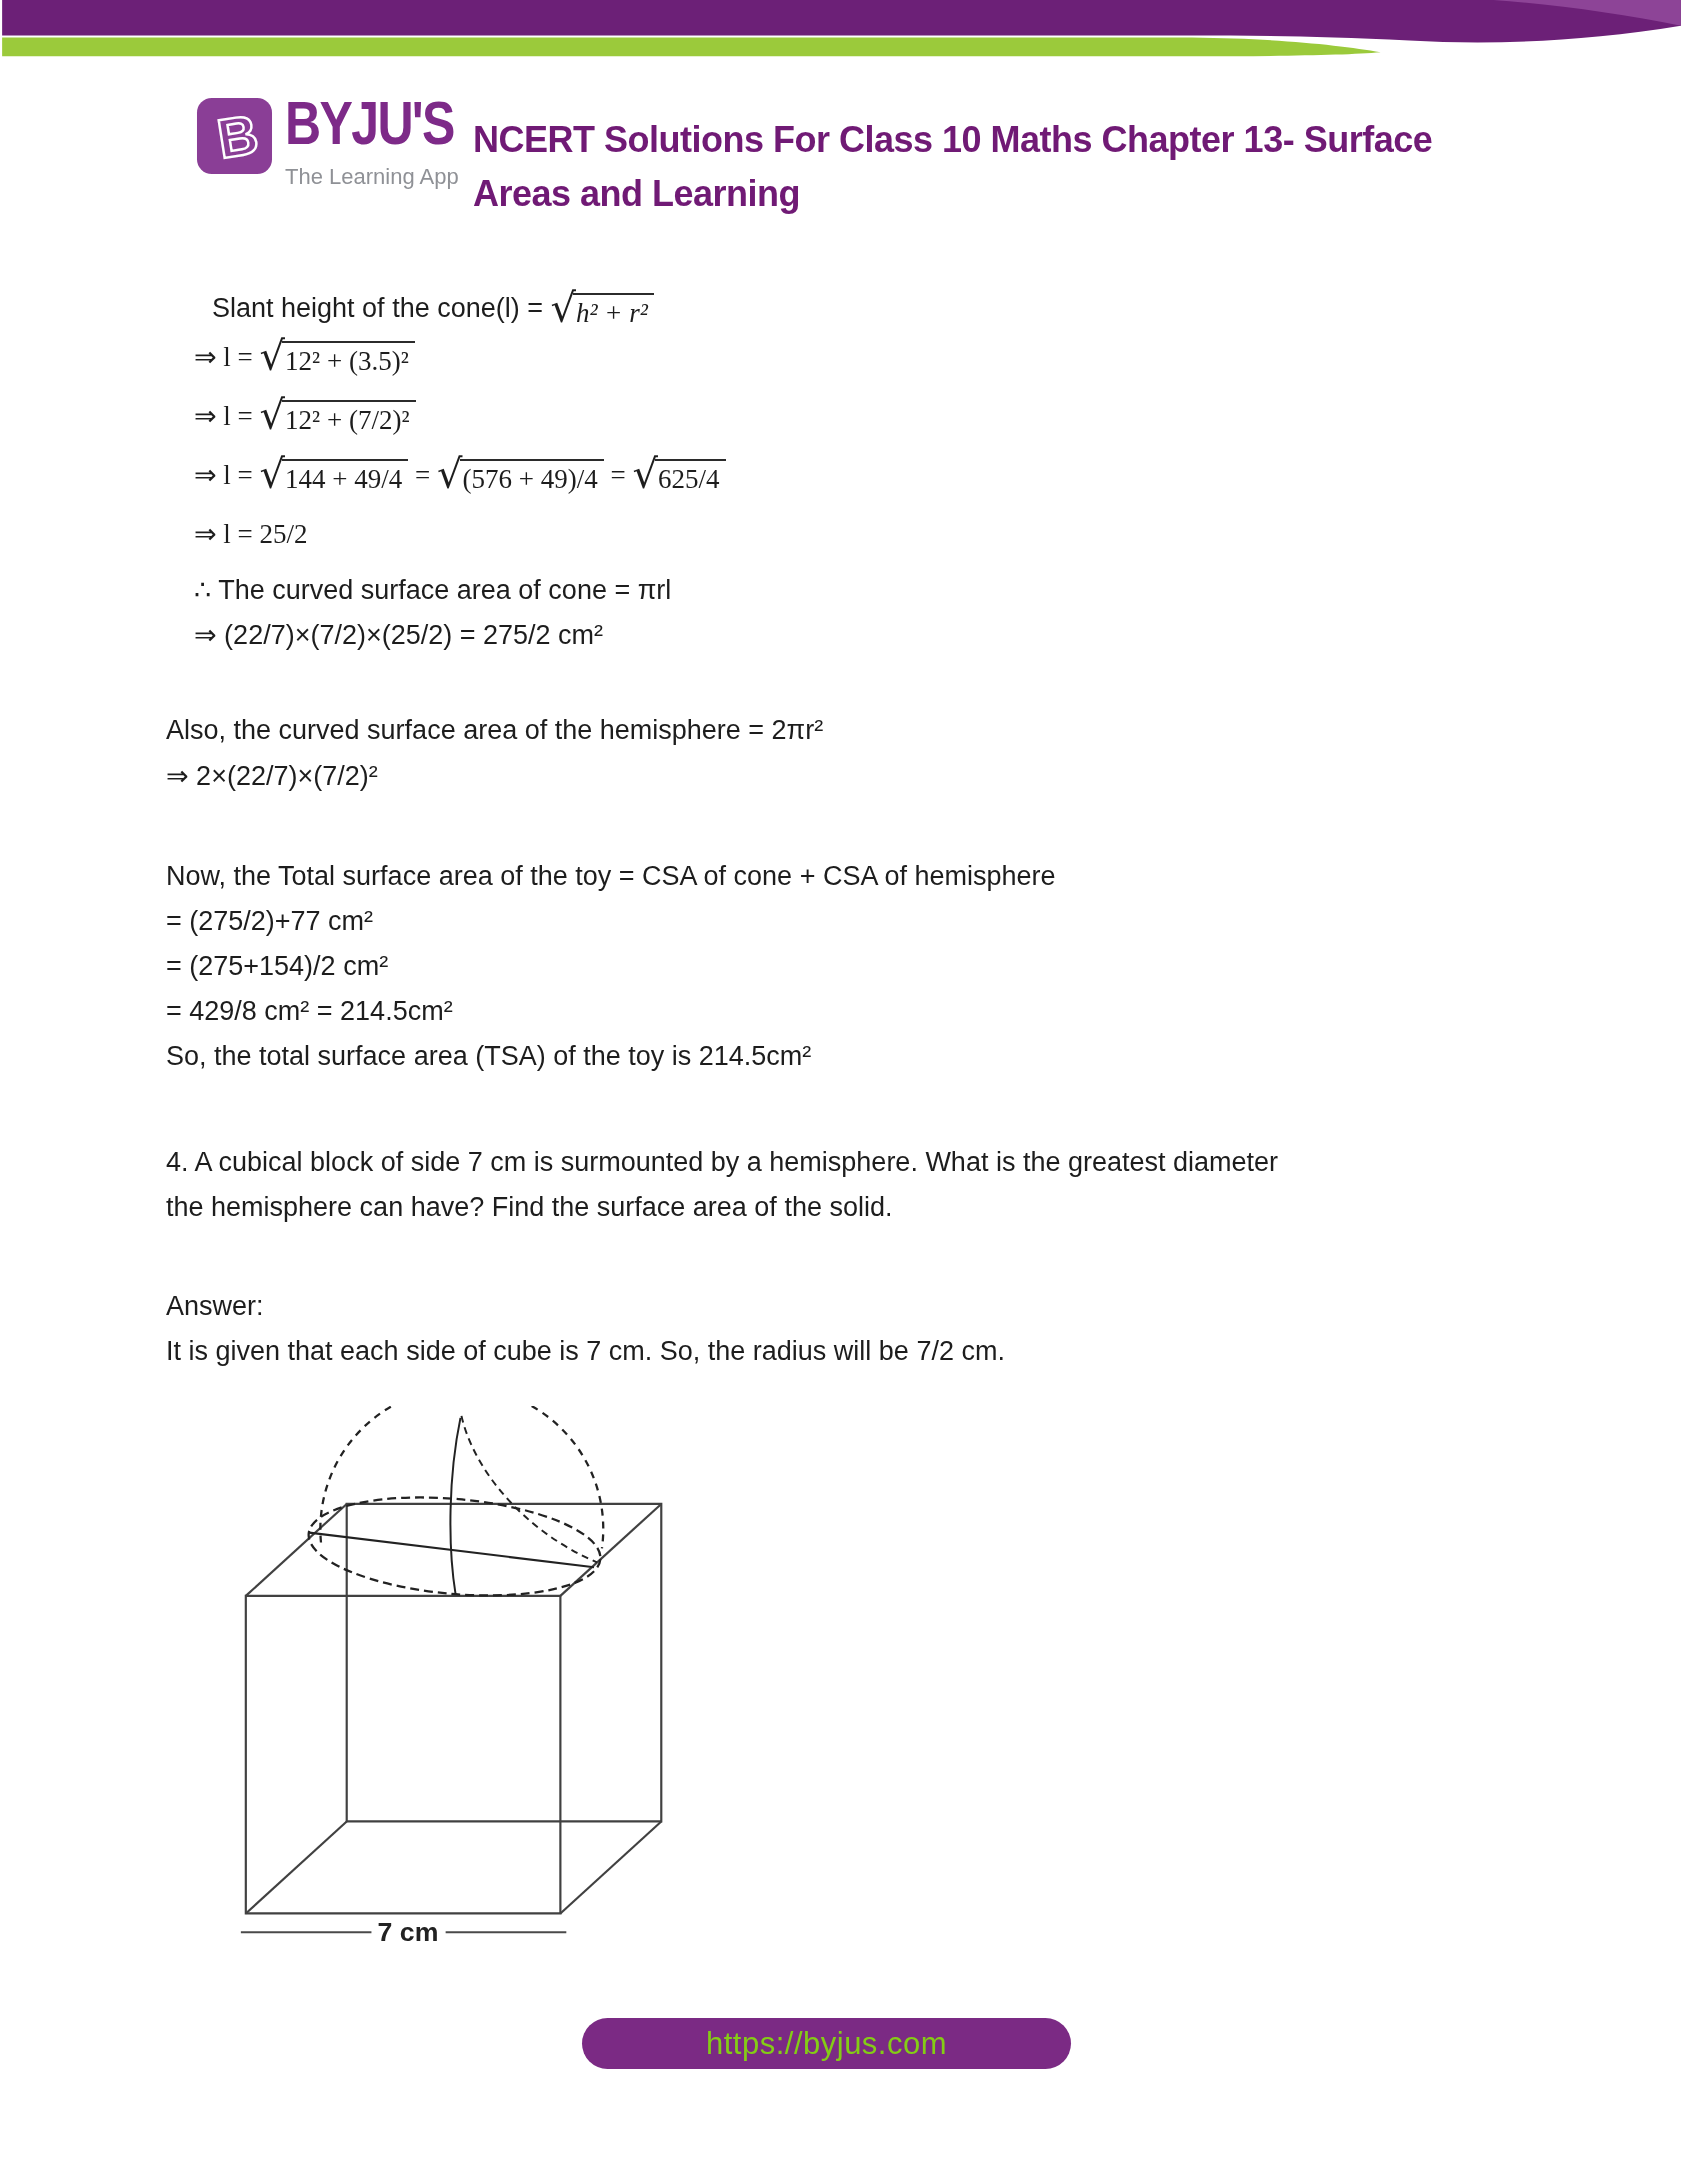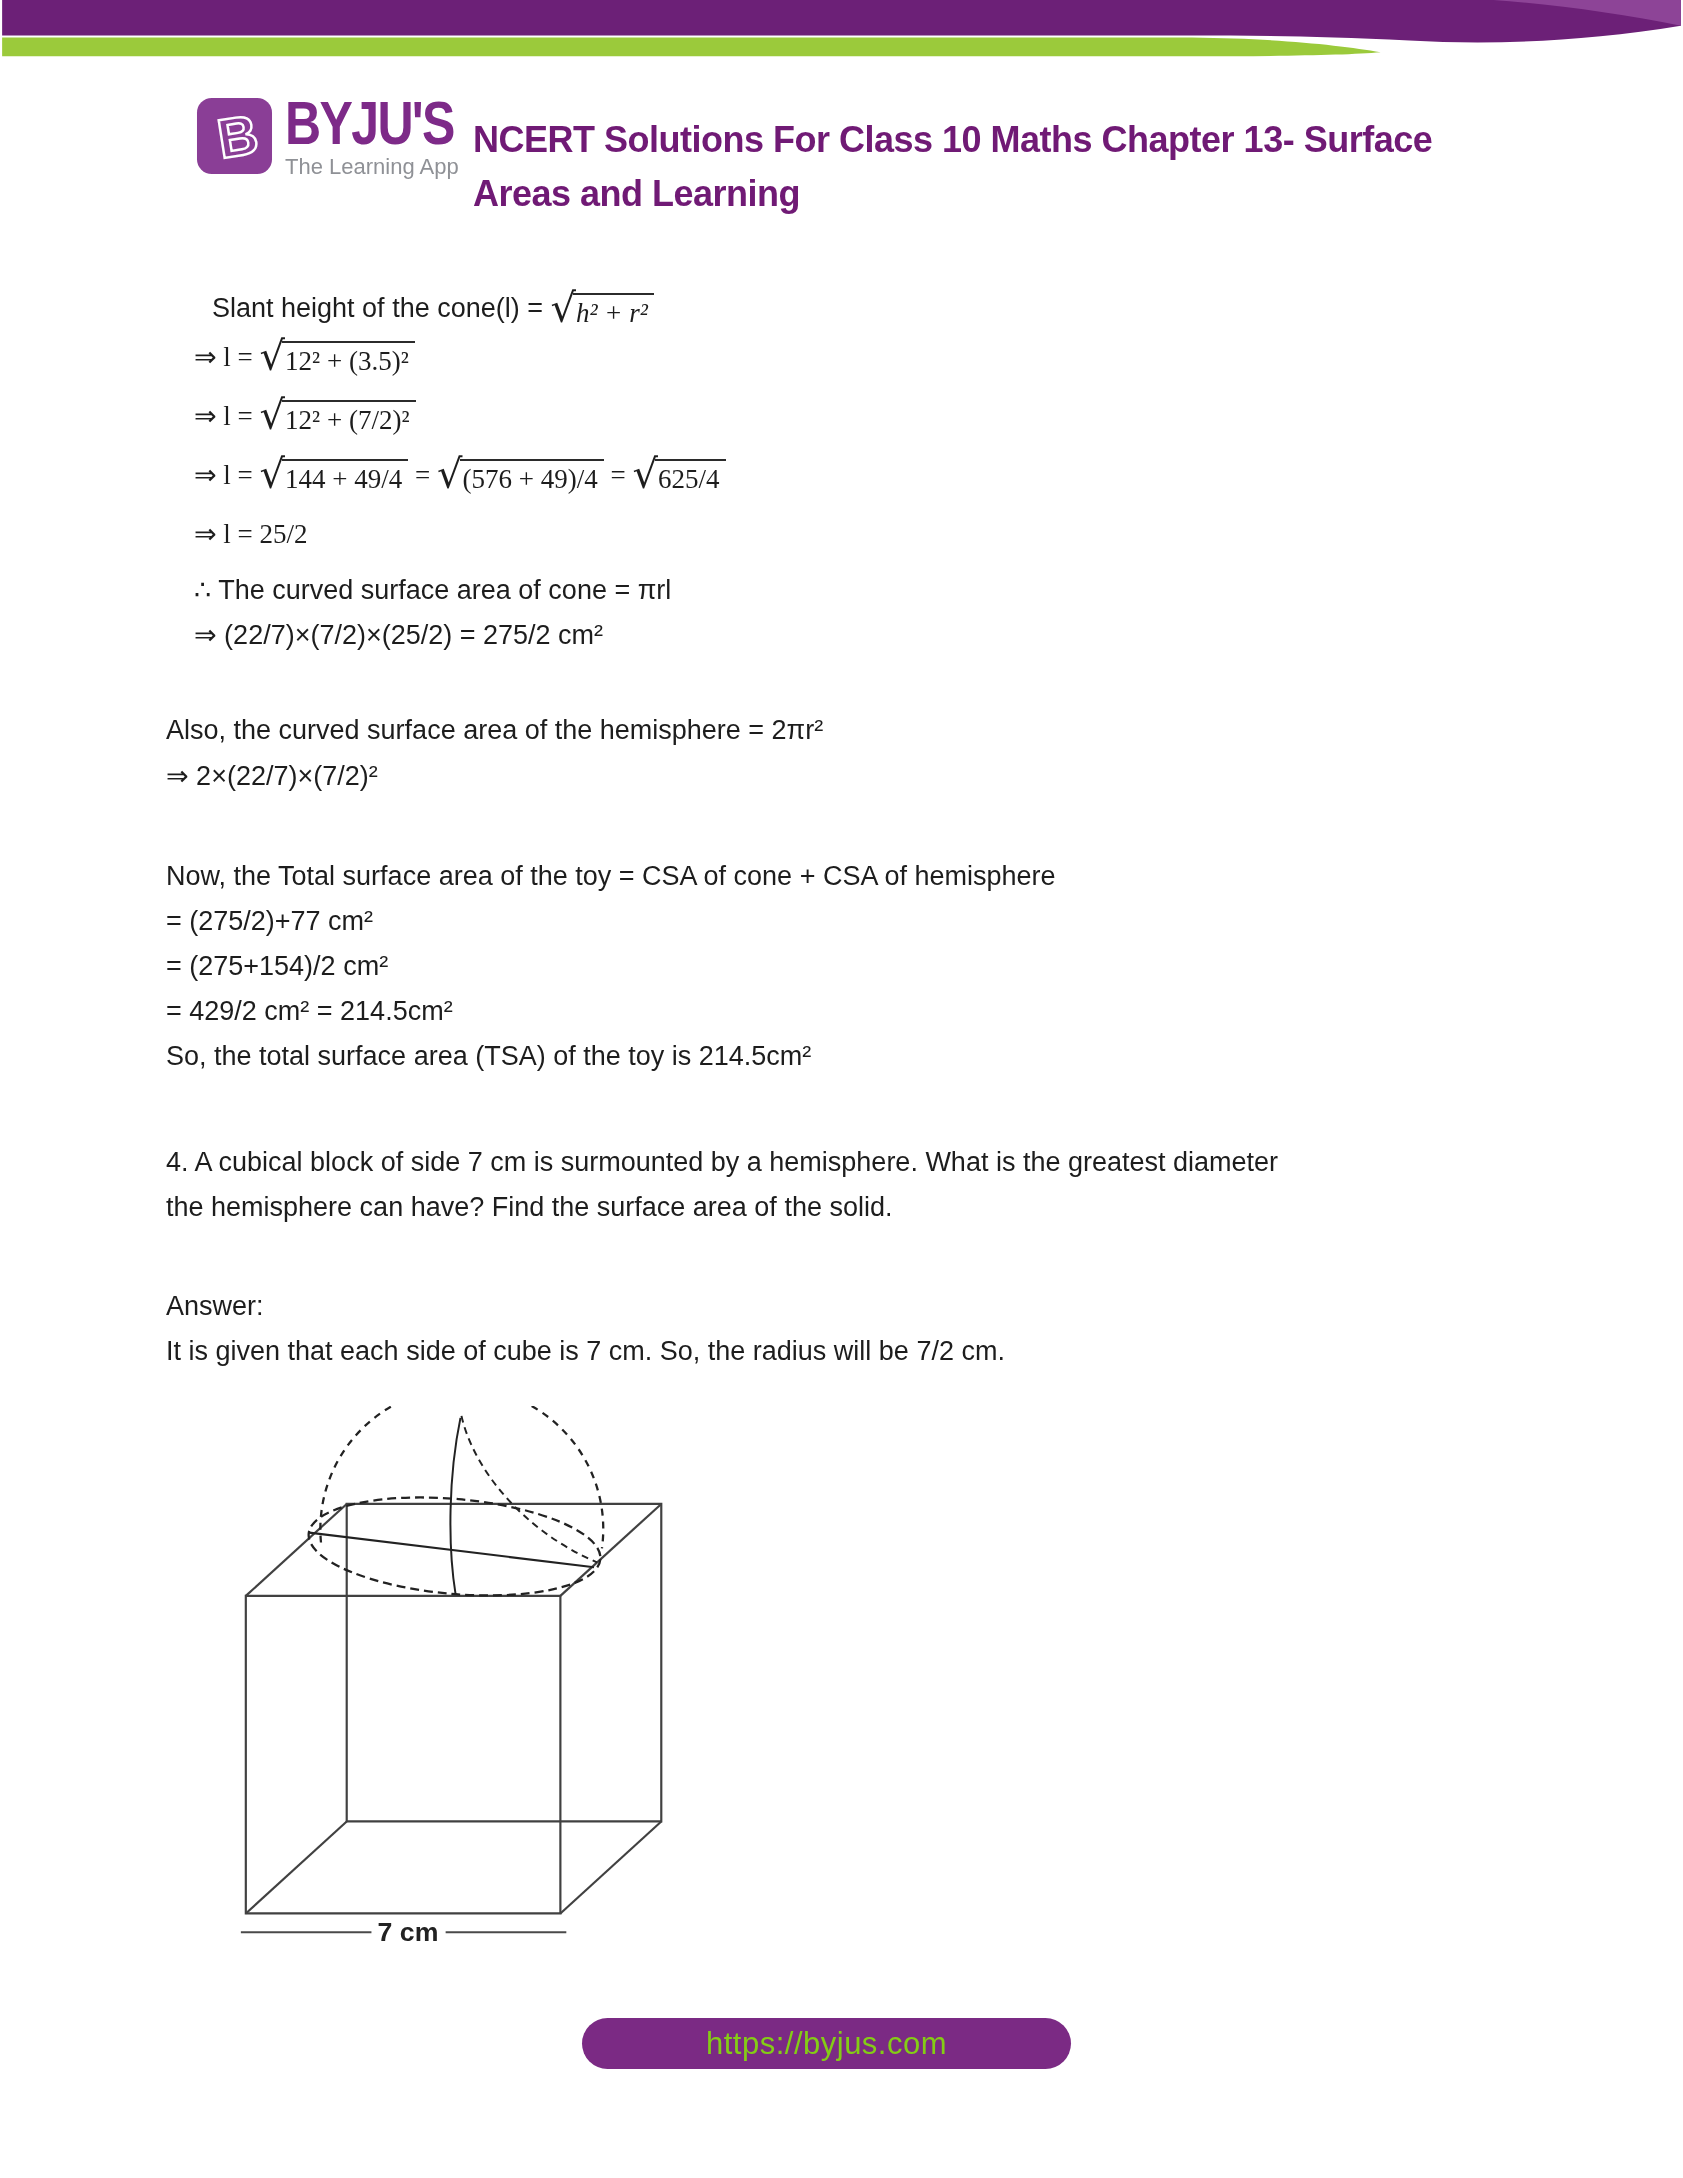--- a/index.html
+++ b/index.html
@@ -10,21 +10,21 @@
   
   .header-svg{position:absolute;top:0;left:0;display:block;}
   
   .logo{position:absolute;left:196px;top:95px;display:flex;align-items:flex-start;}
   .badge-svg{display:block;}
   .wordmark{margin-left:12px;}
   .brand{
     font-weight:bold;font-size:61px;line-height:57px;color:#7d2a88;
     letter-spacing:-2px;transform:scaleX(0.82);transform-origin:left top;white-space:nowrap;
   }
-  .tagline{font-size:22px;color:#8f9196;margin-top:2px;white-space:nowrap;}
+  .tagline{font-size:22px;color:#8f9196;margin-top:12px;white-space:nowrap;}
   
   .title{
     position:absolute;left:465px;top:91px;width:1148px;background:#ffffff;
     padding:22px 0 6px 8px;font-weight:bold;font-size:36px;line-height:54px;
     color:#701a75;letter-spacing:-0.5px;
   }
   
   .content{position:absolute;left:166px;top:280px;width:1356px;}
   .t{font-size:27px;height:45px;display:flex;align-items:center;white-space:pre;}
   .b{font-weight:normal;}
@@ -136,21 +136,21 @@
     <div class="gap52"></div>
 
     <div class="t">Also, the curved surface area of the hemisphere = 2πr²</div>
     <div class="t">⇒ 2×(22/7)×(7/2)²</div>
 
     <div class="gap57"></div>
 
     <div class="t">Now, the Total surface area of the toy = CSA of cone + CSA of hemisphere</div>
     <div class="t">= (275/2)+77 cm²</div>
     <div class="t">= (275+154)/2 cm²</div>
-    <div class="t">= 429/2 cm² = 214.5cm²</div>
+    <div class="t">= 429/8 cm² = 214.5cm²</div>
     <div class="t">So, the total surface area (TSA) of the toy is 214.5cm²</div>
 
     <div class="gap62"></div>
 
     <div class="t b">4. A cubical block of side 7 cm is surmounted by a hemisphere. What is the greatest diameter</div>
     <div class="t b">the hemisphere can have? Find the surface area of the solid.</div>
 
     <div class="gap55"></div>
 
     <div class="t b">Answer:</div>

